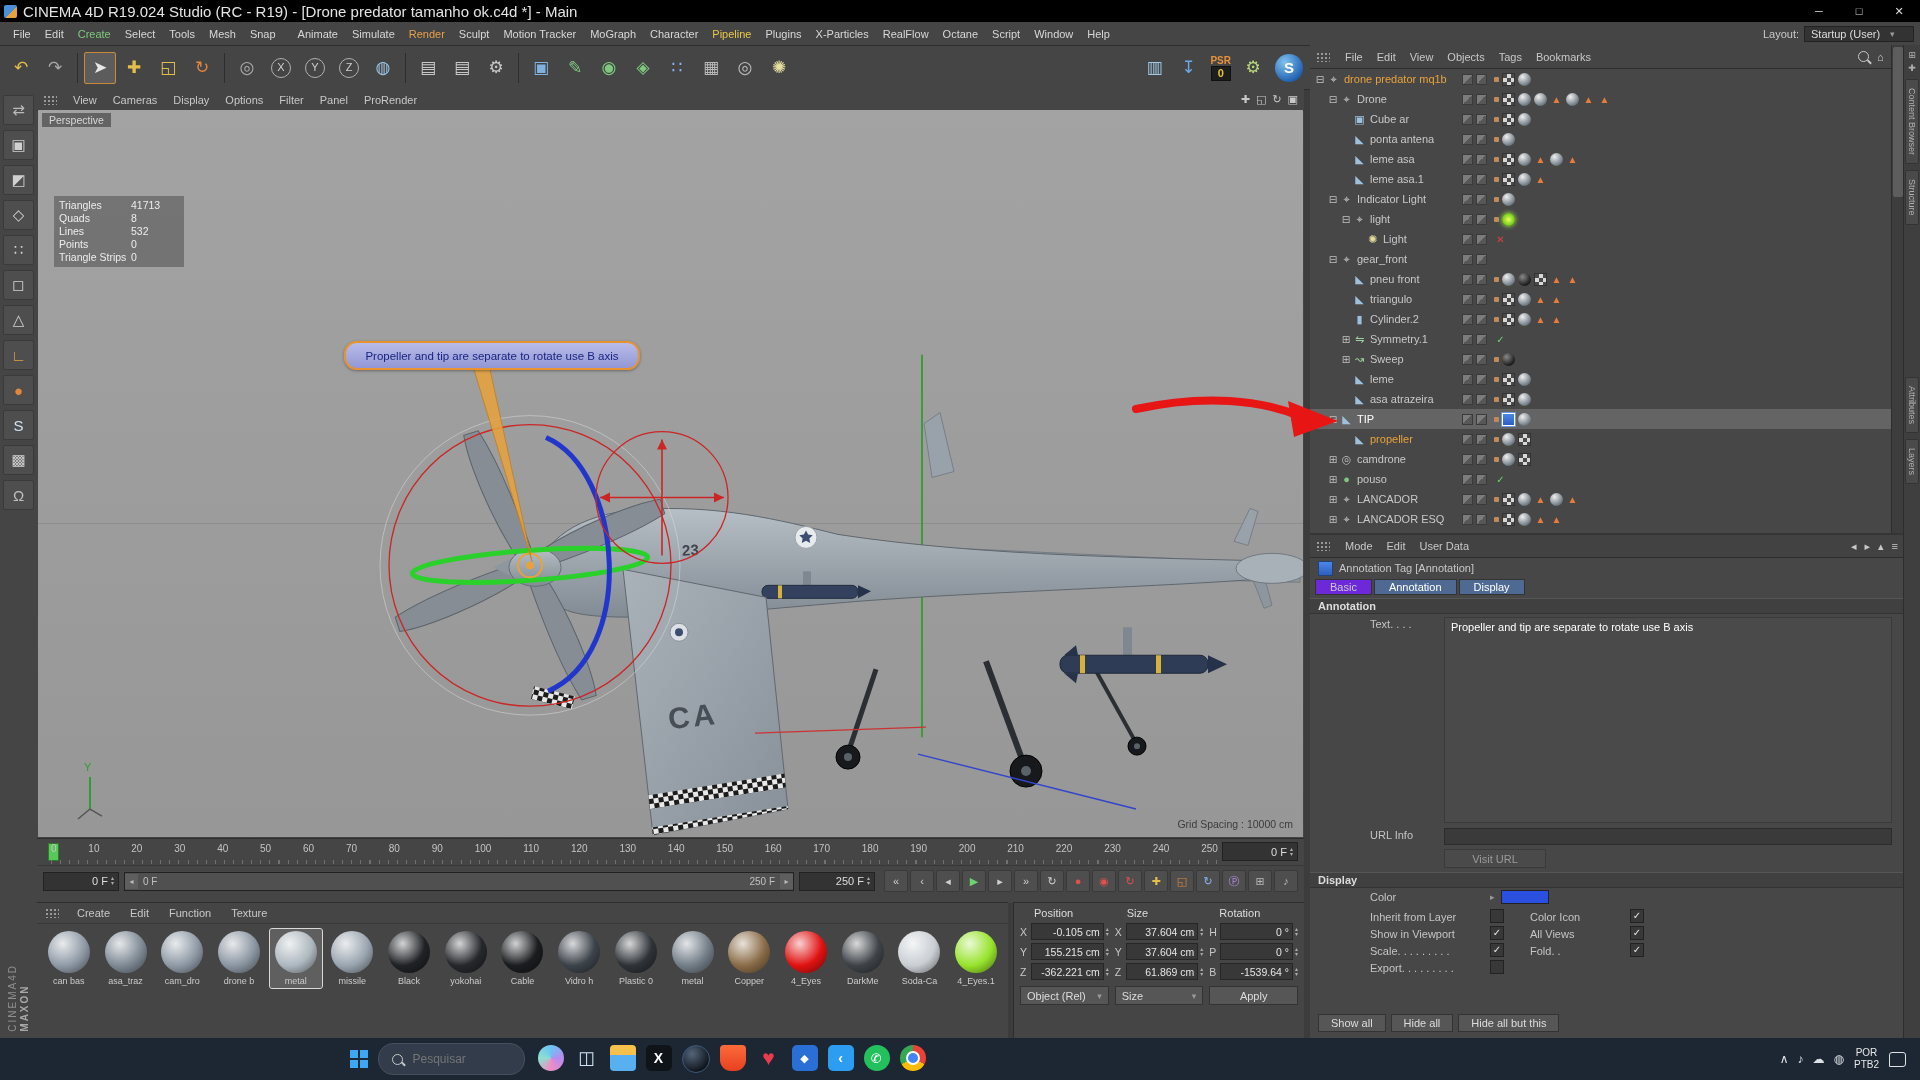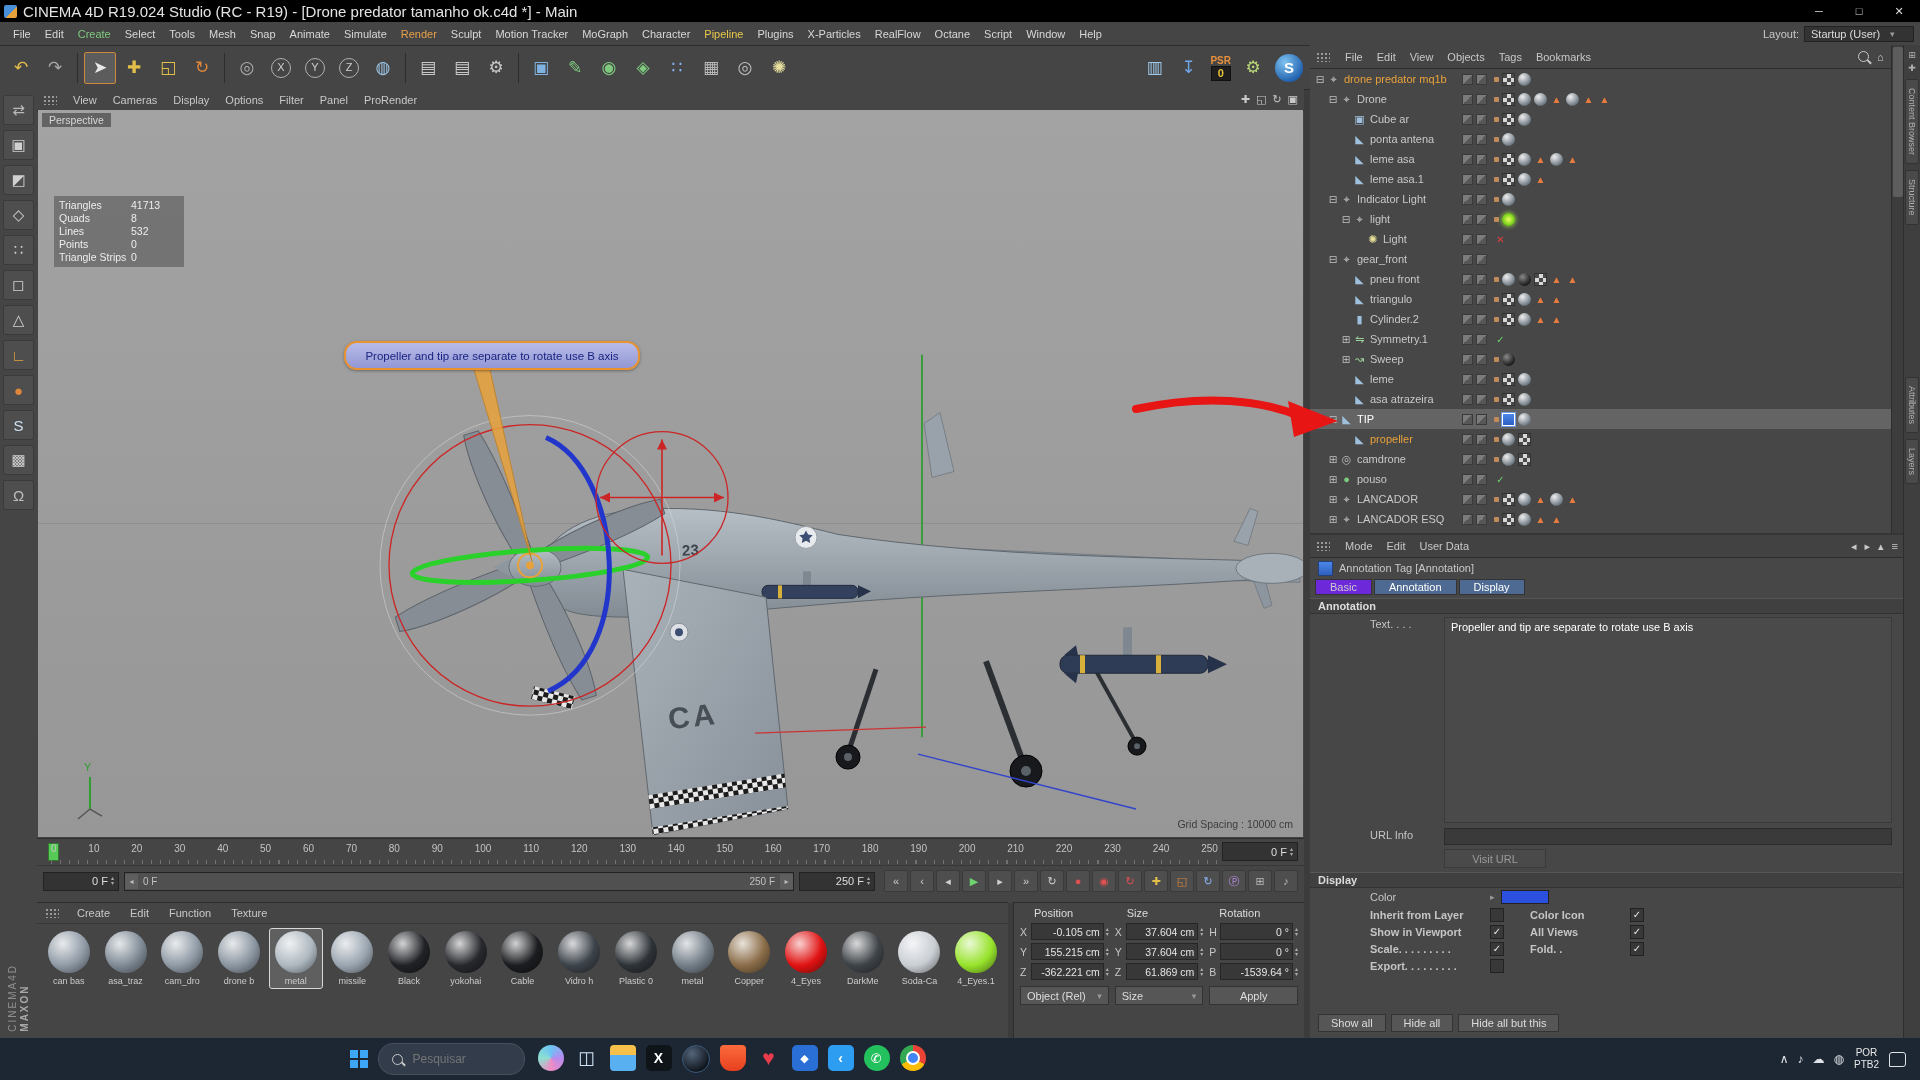--- a/index.html
+++ b/index.html
@@ -134,21 +134,21 @@
   .tab.on{background:#4f6a92;color:#fff;}
   .sect{background:#404040;border-top:1px solid #565656;border-bottom:1px solid #333;padding:1px 8px;font-weight:bold;color:#ddd;}
   .am-row{display:flex;align-items:flex-start;padding:3px 8px 2px 60px;gap:4px;}
   .am-label{width:70px;color:#c4c4c4;flex:none;padding-top:1px;}
   .am-textarea{flex:1;height:198px;background:#4a4a4a;border:1px solid #3a3a3a;color:#fff;padding:3px 6px;margin-right:4px;}
   .am-input{flex:1;height:15px;background:#3a3a3a;border:1px solid #2c2c2c;color:#e8e8e8;display:flex;align-items:center;padding:0 4px;margin-right:4px;}
   .am-visit{margin:2px 0 4px 134px;width:100px;height:17px;background:#4a4a4a;border:1px solid #3a3a3a;color:#9a9a9a;display:flex;align-items:center;justify-content:center;}
   .color-row{display:flex;align-items:center;height:18px;padding-left:60px;gap:6px;}
   .color-row .lab{width:114px;color:#c4c4c4;}
   .cswatch{width:46px;height:12px;border:1px solid #222;}
-  .chk-row{display:flex;align-items:center;height:17px;padding-left:60px;font-weight:bold;}
+  .chk-row{display:flex;align-items:flex-end;height:17px;padding-left:60px;}
   .chk-label{width:120px;color:#c4c4c4;}
   .chk-label.c2{width:100px;margin-left:26px;}
   .cbox{width:12px;height:12px;background:#383838;border:1px solid #222;color:#e8e8e8;font-size:10px;line-height:12px;text-align:center;}
   .am-buttons{margin-top:auto;display:flex;gap:5px;padding:5px 8px 6px 8px;}
   .am-btn2{background:#565656;border:1px solid #333;padding:2px 12px;color:#ddd;}
   
   .strip{position:absolute;right:0;top:0;width:16px;bottom:0;background:#3f3f3f;border-left:1px solid #2d2d2d;display:flex;flex-direction:column;align-items:center;gap:6px;padding-top:5px;}
   .dock-ic{color:#b0b0b0;font-size:9px;}
   .dock-top,.dock-bottom{display:flex;flex-direction:column;gap:6px;}
   .dock-spacer{height:140px;}
@@ -195,21 +195,21 @@
 
   <div class="menubar">
     <div class="menus">
         <span class="menu-item" style="color: rgb(216, 216, 216);">File</span>
         <span class="menu-item" style="color: rgb(216, 216, 216);">Edit</span>
         <span class="menu-item" style="color: rgb(126, 201, 126);">Create</span>
         <span class="menu-item" style="color: rgb(216, 216, 216);">Select</span>
         <span class="menu-item" style="color: rgb(216, 216, 216);">Tools</span>
         <span class="menu-item" style="color: rgb(216, 216, 216);">Mesh</span>
         <span class="menu-item" style="color: rgb(216, 216, 216);">Snap</span>
-        <span class="menu-item" style="color: rgb(216, 216, 216);">Animate</span>
+        <span class="menu-item" style="color: rgb(216, 216, 216); margin-left: 8px;">Animate</span>
         <span class="menu-item" style="color: rgb(216, 216, 216);">Simulate</span>
         <span class="menu-item" style="color: rgb(232, 160, 74);">Render</span>
         <span class="menu-item" style="color: rgb(216, 216, 216);">Sculpt</span>
         <span class="menu-item" style="color: rgb(216, 216, 216);">Motion Tracker</span>
         <span class="menu-item" style="color: rgb(216, 216, 216);">MoGraph</span>
         <span class="menu-item" style="color: rgb(216, 216, 216);">Character</span>
         <span class="menu-item" style="color: rgb(232, 200, 74);">Pipeline</span>
         <span class="menu-item" style="color: rgb(216, 216, 216);">Plugins</span>
         <span class="menu-item" style="color: rgb(216, 216, 216);">X-Particles</span>
         <span class="menu-item" style="color: rgb(216, 216, 216);">RealFlow</span>

